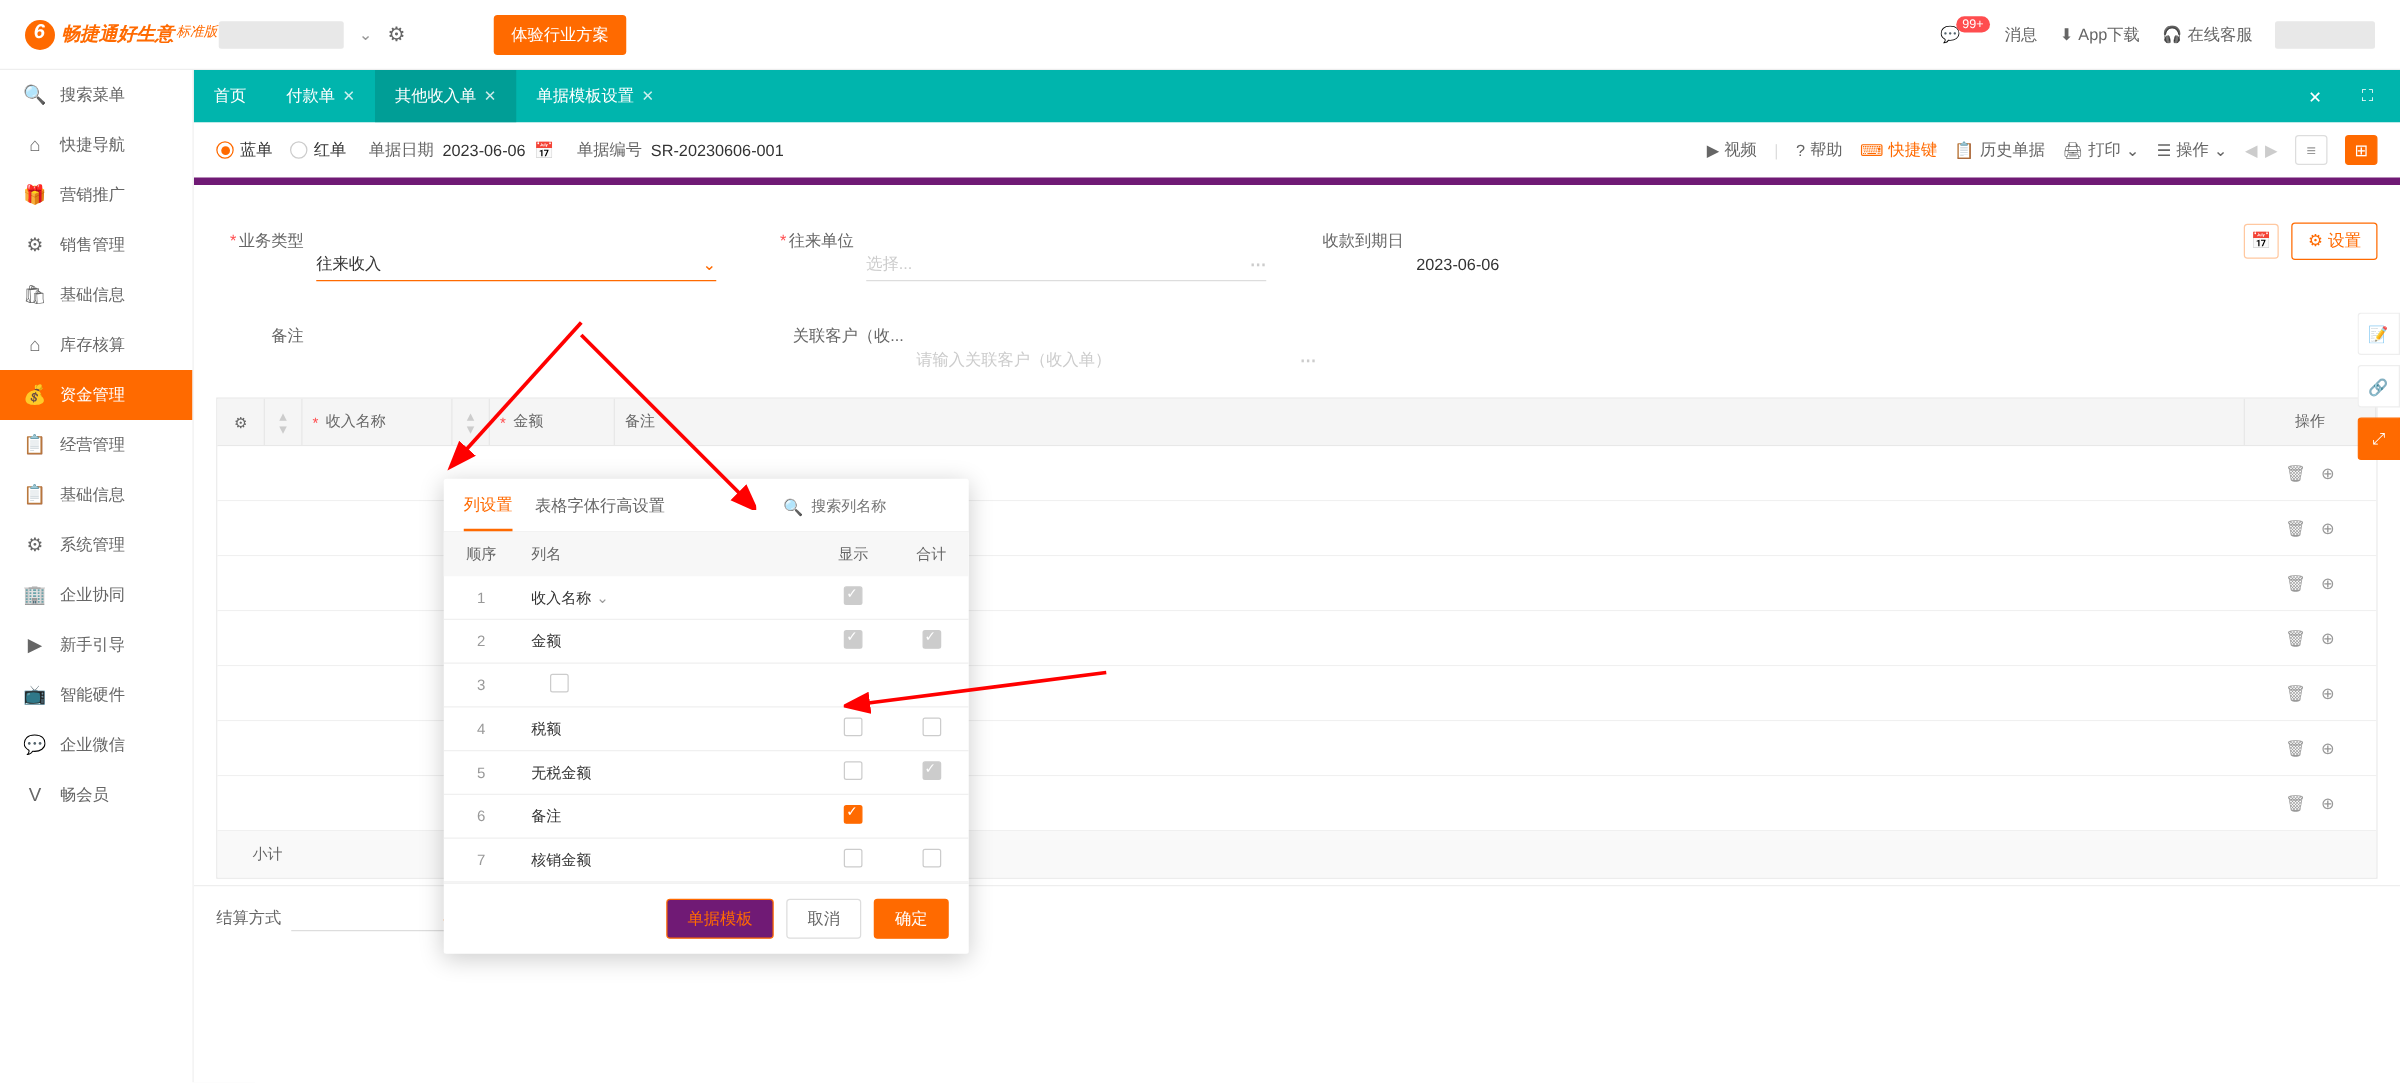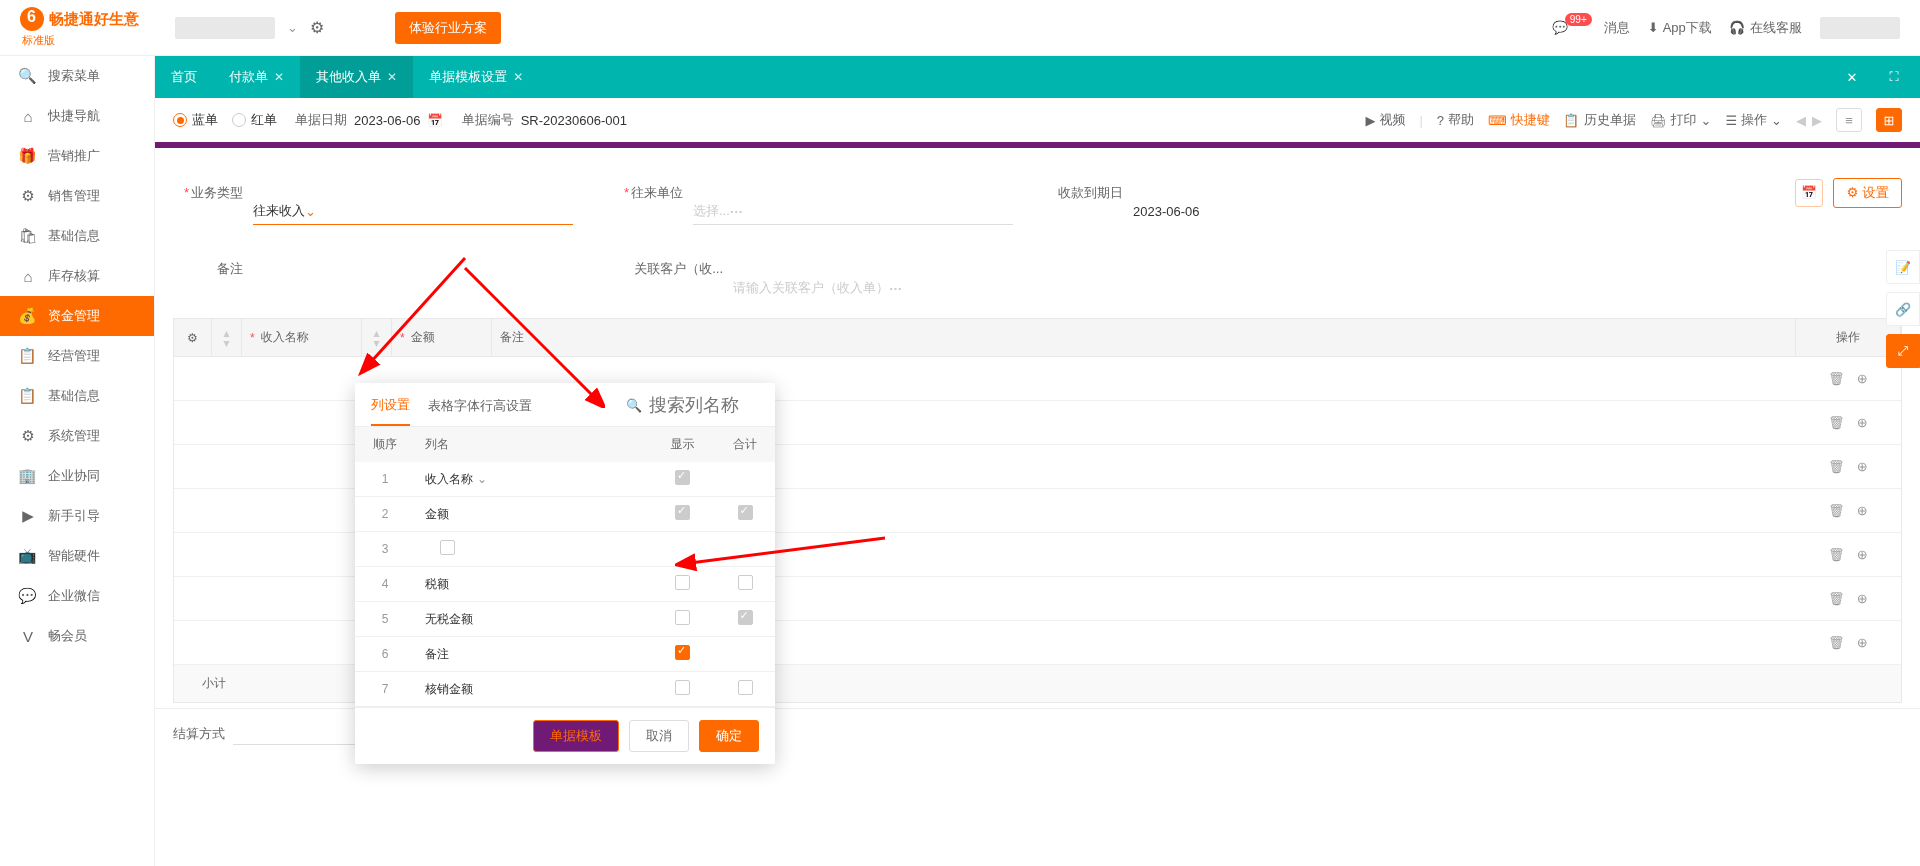--- a/index.html
+++ b/index.html
@@ -1,20 +1,20 @@
 <!DOCTYPE html>
 <html><head>
   <meta charset="utf-8">
   <style>
     * { margin: 0; padding: 0; box-sizing: border-box; }
     body { font-family: "Microsoft YaHei", Arial, sans-serif; font-size: 13px; color: #333; background: #fff; }
     
     
     .top-header { height: 56px; display: flex; align-items: center; padding: 0 20px; border-bottom: 1px solid #eee; }
-    .logo-area { display: flex; align-items: center; width: 155px; flex-direction: column; align-items: flex-start; }
+    .logo-area { display: flex; align-items: center; width: 155px; flex-direction: row; align-items: flex-start; font-style: italic; }
     .logo { display: flex; align-items: center; color: #ff6a00; font-weight: bold; font-size: 15px; }
     .logo-icon { width: 24px; height: 24px; background: #ff6a00; border-radius: 50%; margin-right: 5px; position: relative; }
     .logo-icon::after { content: "6"; color: #fff; position: absolute; left: 7px; top: 1px; font-size: 16px; }
     .logo-sub { color: #ff6a00; font-size: 11px; margin-top: 2px; margin-left: 2px; }
     .user-area { display: flex; align-items: center; gap: 12px; color: #666; width: 220px;}
     .user-gray-block { width: 100px; height: 22px; background: #e8e8e8; border-radius:2px;}
     .chevron-down { color: #999; }
     .gear-icon-top { color: #666; font-size: 16px; }
     .trial-btn { background: #ff6a00; color: #fff; padding: 7px 14px; border-radius: 3px; border: none; font-size: 13px; }
     .spacer { flex: 1; }
@@ -60,21 +60,21 @@
     .link-item { display: flex; align-items: center; gap: 4px; cursor: pointer;}
     .nav-arrows { display: flex; align-items:center; gap: 6px; color: #ccc;}
     .view-btn { width: 26px; height: 24px; border: 1px solid #ddd; display:flex; align-items:center; justify-content:center; border-radius:3px; color:#999;}
     .view-btn.active { background:#ff6a00; color:#fff; border-color:#ff6a00;}
 
     
     .form-row { display: flex; padding: 12px 18px; gap: 40px; flex-wrap: wrap; align-items: center;}
     .form-field { display: flex; align-items: center; gap: 10px;}
     .required-star { color: #ff4d4f; margin-right: 2px;}
     .field-label { color: #666; min-width: 70px; text-align: right;}
-    .field-value { min-width: 240px; border-bottom: 1px solid #ddd; padding: 4px 0; color: #333; display:flex; align-items:center; justify-content: flex-start; margin-top: 38px;}
+    .field-value { min-width: 240px; border-bottom: 1px solid #ddd; padding: 4px 0; color: #333; display:flex; align-items:center; justify-content: space-between; margin-top: 38px;}
     .field-value.has-border-orange { border-bottom-color: #ff6a00;}
     .placeholder { color: #ccc; }
     .settings-btn-box { margin-left: auto; display:flex; align-items:center; gap:10px;}
     .cal-icon-box { width: 28px; height:28px; border:1px solid #ffc8a0; border-radius:3px; display:flex; align-items:center; justify-content:center; color:#ff6a00;}
     .settings-btn { border:1px solid #ff6a00; color:#ff6a00; border-radius:3px; padding: 5px 12px; background:#fff; display:flex; align-items:center; gap:4px;}
     .more-dots { color:#ccc; font-weight:bold;}
 
     
     .table-wrap { margin: 5px 18px; border:1px solid #e8e8e8; position: relative;}
     .table-head { display:flex; background:#f5f5f5; border-bottom:1px solid #e8e8e8;}
@@ -98,21 +98,21 @@
     .bottom-field { display:flex; align-items:center; gap:8px;}
     .bottom-input { min-width:130px; border-bottom:1px solid #ddd; padding:3px 0; display:flex; justify-content:space-between; align-items:center;}
     .bottom-add { color:#ff6a00; display:flex; align-items:center; gap:4px; cursor:pointer;}
 
     
     .popup { position: absolute; left: 200px; top: 285px; width: 420px; background:#fff; box-shadow: 0 4px 20px rgba(0,0,0,.2); border-radius:2px; z-index:100;}
     .popup-tabs { display:flex; padding:12px 16px 0; gap:18px; border-bottom:1px solid #eee; align-items:center;}
     .popup-tab { padding-bottom:10px; cursor:pointer; color:#666;}
     .popup-tab.active { color:#ff6a00; border-bottom:2px solid #ff6a00;}
     .popup-search { margin-left:auto; display:flex; align-items:center; gap:6px; color:#bbb; padding-bottom:10px;}
-    .popup-search input { border:none; outline:none; width:110px; font-size:18px;}
+    .popup-search input { border:none; outline:none; width:110px; font-size:12px;}
     .popup-table { max-height:250px; overflow-y:auto;}
     .popup-thead { display:flex; background:#f7f7f7; color:#666; font-size:12px;}
     .popup-th { padding:9px 10px;}
     .popup-th.seq { width:60px; text-align:center;}
     .popup-th.col { flex:1;}
     .popup-th.show { width:65px; text-align:center;}
     .popup-th.sum { width:60px; text-align:center;}
     .popup-row { display:flex; border-bottom:1px solid #f0f0f0; font-size:12px; align-items:center;}
     .popup-td { padding:8px 10px;}
     .popup-td.seq { width:60px; text-align:center; color:#999;}

